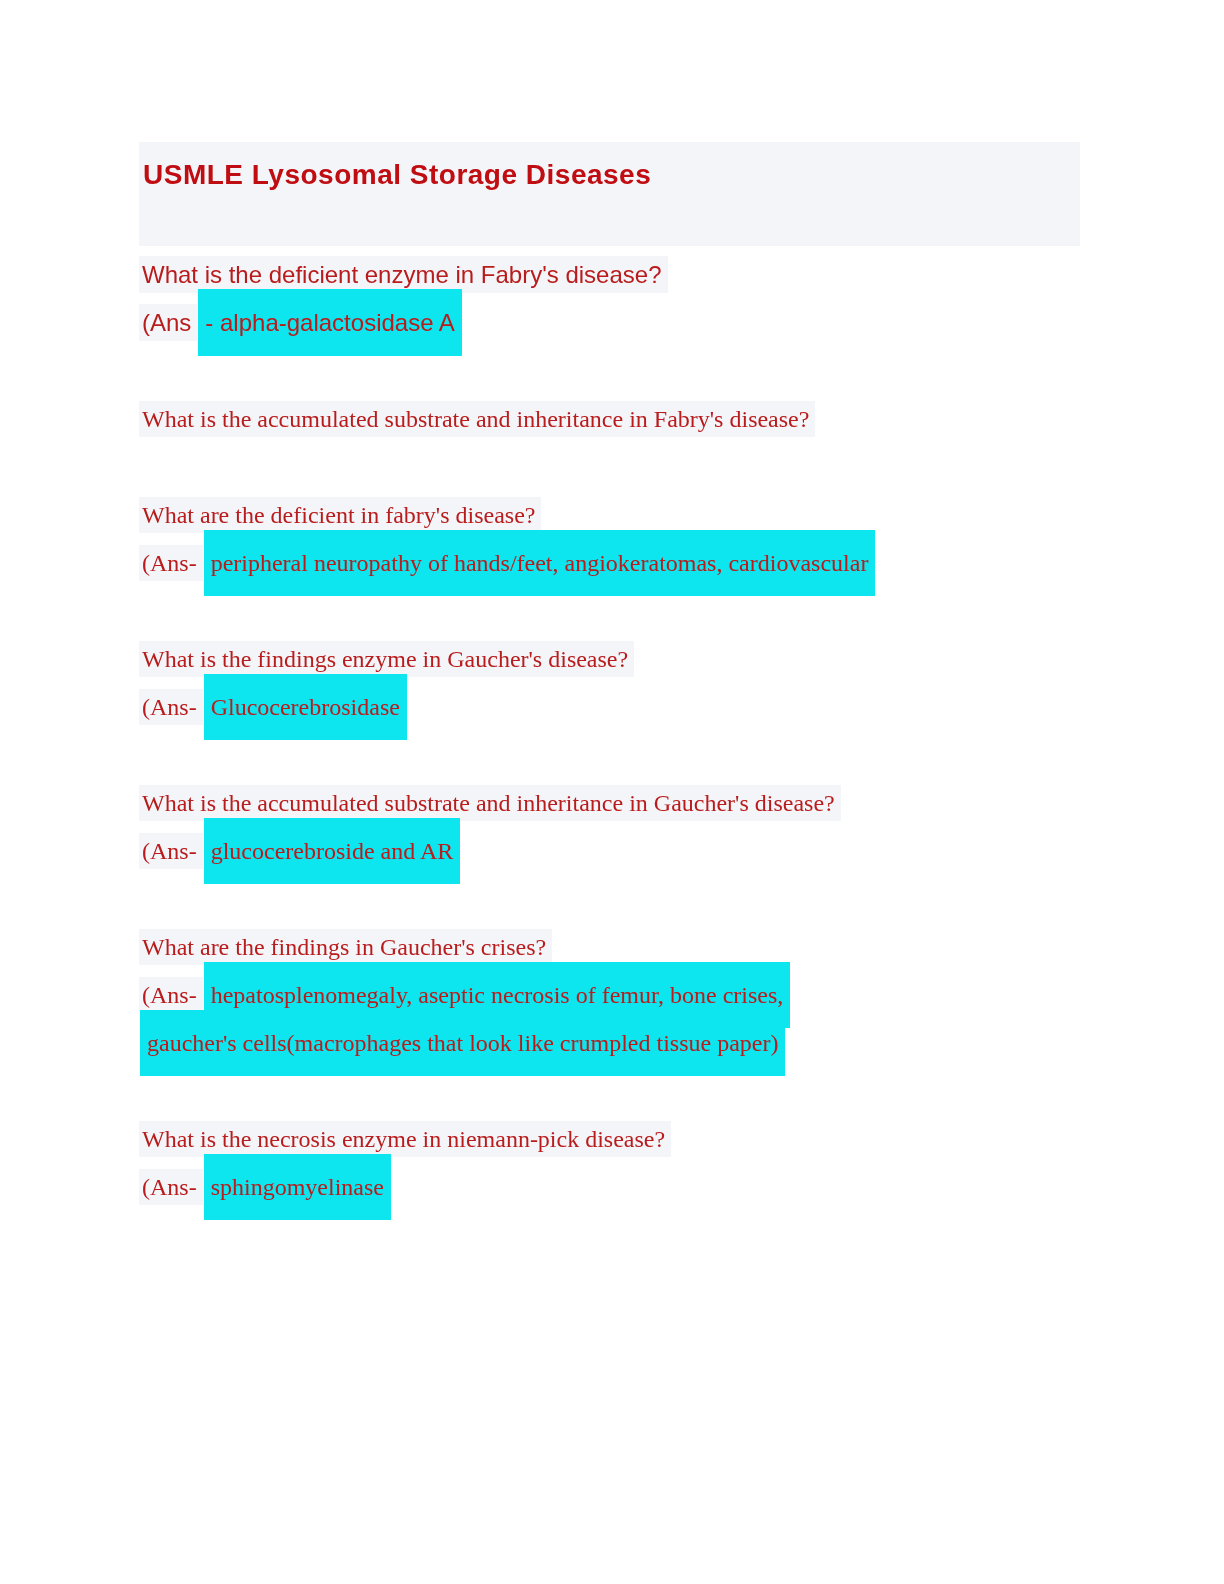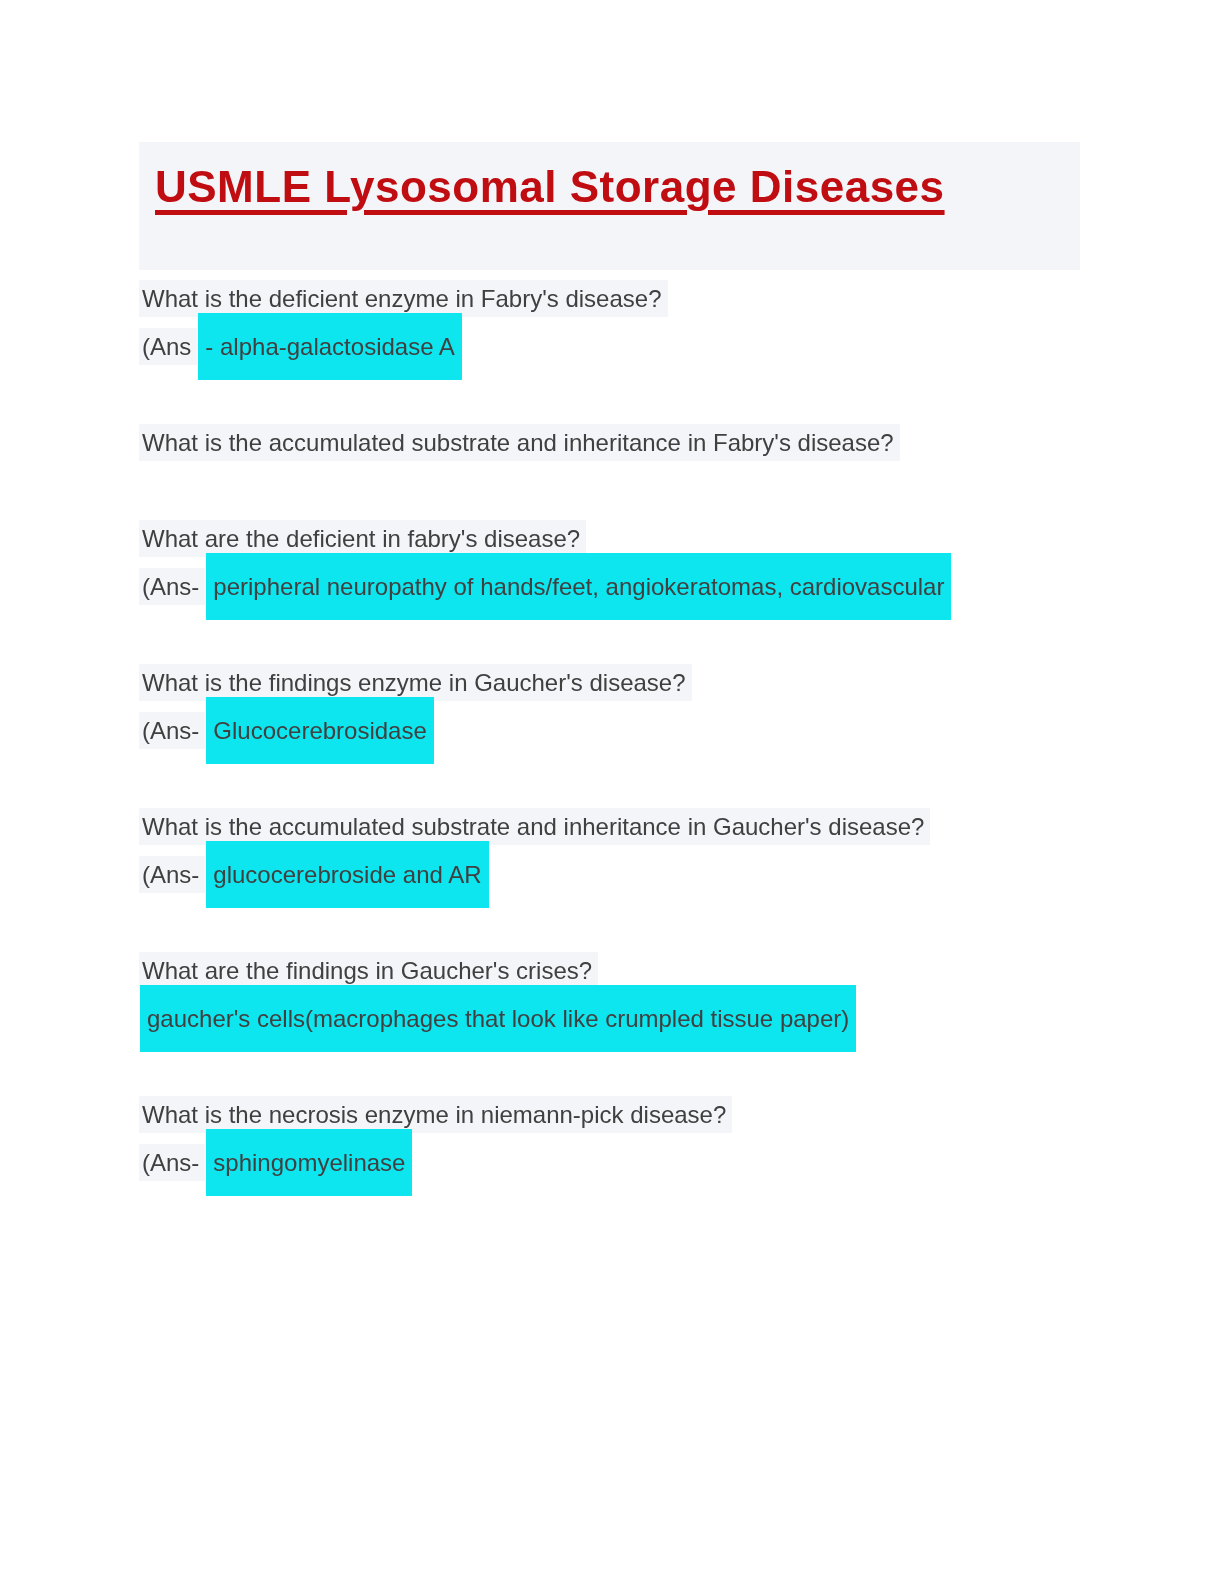--- a/index.html
+++ b/index.html
@@ -18,41 +18,40 @@
   }
   .content {
     margin-left: 139px;
     width: 941px;
   }
   .title-block {
     background: #f4f5f9;
     padding: 6px 0 44px 4px;
   }
   h1.doc-title {
-    margin: 12px;
-    font-size: 44px;
+    margin: 0;
+    font-size: 28px;
     line-height: 54px;
     font-weight: bold;
     color: #c00d12;
-    text-decoration: underline;
     text-decoration-thickness: 5px;
     text-underline-offset: 8px;
     display: inline-block;
     letter-spacing: 0.5px;
   }
   #qa-list {
     margin-top: 5px;
   }
   .qa { margin: 0; }
-  .qa + .qa { margin-top: 48px; }
+  .qa + .qa { margin-top: 48px; font-family: Liberation Serif, serif; }
   .q-line, .a-line {
     margin: 0;
     line-height: 48px;
     font-size: 24px;
-    color: #404040;
+    color: #b91c1c;
     white-space: nowrap;
   }
   .bg-light {
     background: #f4f5f9;
     padding: 5px 6px 5px 3px;
   }
   .hl {
     background: #0de5ef;
     padding: 20px 7px;
     margin-left: 1px;
@@ -81,20 +80,21 @@
         <div class="qa">
           <p class="q-line"><span class="bg-light">What is the findings enzyme in Gaucher's disease?</span></p>
           <p class="a-line"><span class="bg-light">(Ans-</span><span class="hl">Glucocerebrosidase</span></p>
         </div>
         <div class="qa">
           <p class="q-line"><span class="bg-light">What is the accumulated substrate and inheritance in Gaucher's disease?</span></p>
           <p class="a-line"><span class="bg-light">(Ans-</span><span class="hl">glucocerebroside and AR</span></p>
         </div>
         <div class="qa">
           <p class="q-line"><span class="bg-light">What are the findings in Gaucher's crises?</span></p>
+          <p class="a-line"><span class="bg-light">(Ans-</span><span class="hl">hepatosplenomegaly, aseptic necrosis of femur, bone crises,</span></p>
           <p class="a-line"><span class="hl">gaucher's cells(macrophages that look like crumpled tissue paper)</span></p>
         </div>
         <div class="qa">
           <p class="q-line"><span class="bg-light">What is the necrosis enzyme in niemann-pick disease?</span></p>
           <p class="a-line"><span class="bg-light">(Ans-</span><span class="hl">sphingomyelinase</span></p>
         </div>
       </div>
   </div>
 </div>
 

